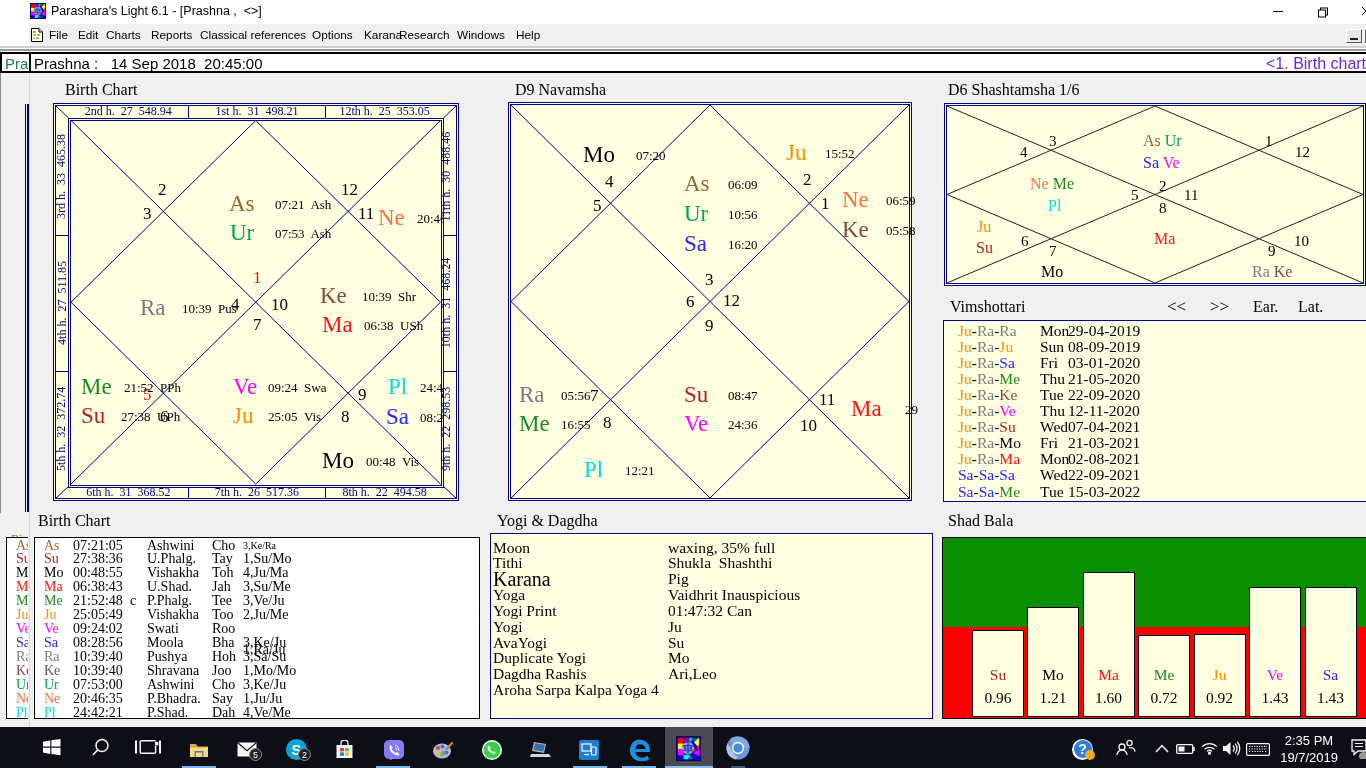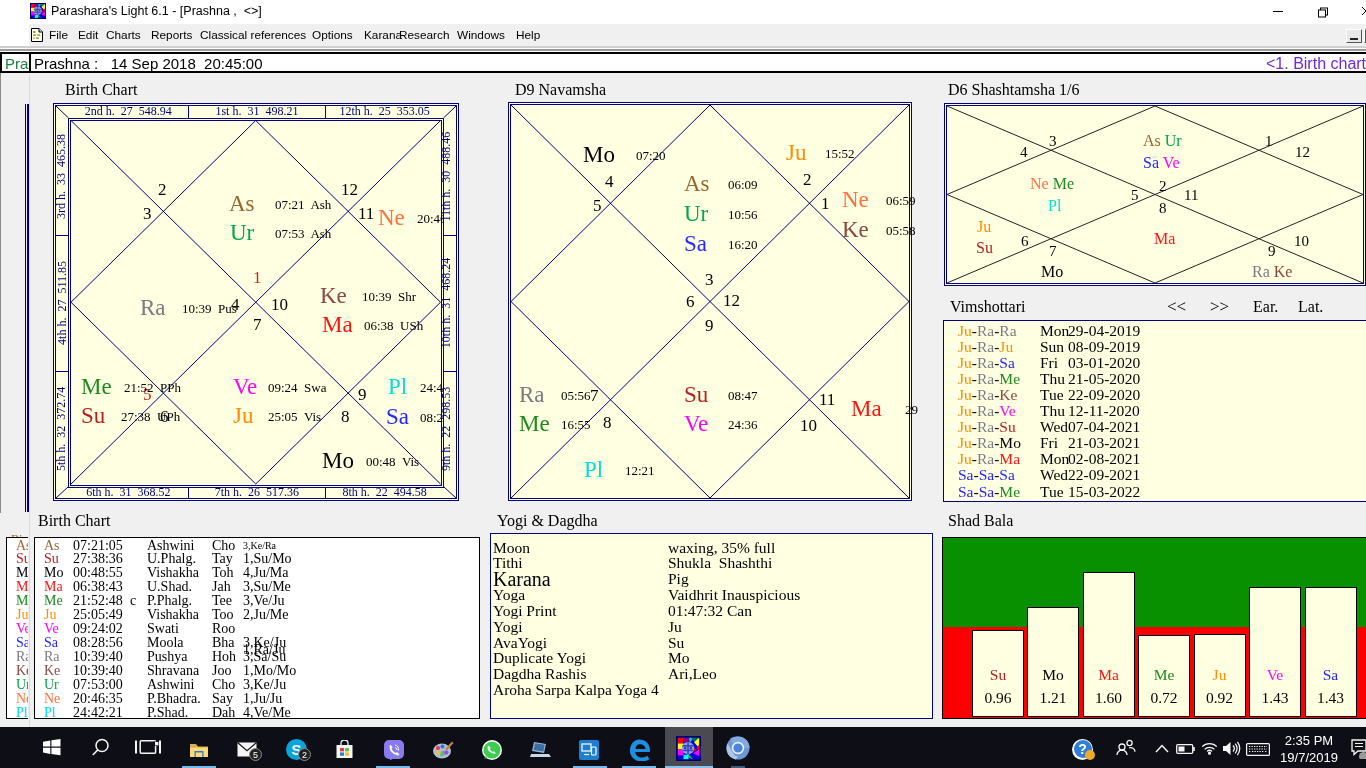--- a/index.html
+++ b/index.html
@@ -508,17 +508,17 @@
 </svg>
 <svg class="abs" style="left:1222px;top:741px" width="19" height="15" viewBox="0 0 19 15">
 <polygon points="1,5 4,5 8.5,1 8.5,14 4,10 1,10" fill="#f5f5f5"></polygon>
 <path d="M11,4.5 a4.5,4.5 0 0 1 0,6 M13.2,2.6 a7.5,7.5 0 0 1 0,9.8 M15.4,0.8 a10.8,10.8 0 0 1 0,13.4" fill="none" stroke="#f5f5f5" stroke-width="1.3"></path>
 </svg>
 <svg class="abs" style="left:1246px;top:742.5px" width="24" height="13" viewBox="0 0 24 13">
 <rect x="0.6" y="0.6" width="22.8" height="11.8" rx="1" fill="none" stroke="#f5f5f5" stroke-width="1.2"></rect>
 <path d="M3,3.5 h18 M3,6 h18 M3,8.5 h2 M6,8.5 h12 M19,8.5 h2" stroke="#f5f5f5" stroke-width="1.1" stroke-dasharray="1.3 1.2"></path>
 </svg>
 <div class="abs san" style="left:1284px;top:733px;width:50px;font-size:13px;color:#fff;text-align:center">2:35 PM</div>
-<div class="abs san" style="left:1280px;top:749.5px;width:58px;font-size:13px;color:#fff;text-align:center">19/7/2019</div>
+<div class="abs san" style="left:1280px;top:749.5px;width:58px;font-size:13px;color:#fff;text-align:right">19/7/2019</div>
 <svg class="abs" style="left:1351px;top:739px" width="15" height="20" viewBox="0 0 15 20">
 <path d="M1,1 h14 v11 h-8 l-4,3.5 v-3.5 h-2 z" fill="none" stroke="#f5f5f5" stroke-width="1.3"></path>
 <path d="M4,4.5 h8 M4,7.5 h8" stroke="#f5f5f5" stroke-width="1.2"></path>
 <circle cx="12.5" cy="17.5" r="4.5" fill="#9a9a9a"></circle>
 </svg>
 </body></html>

